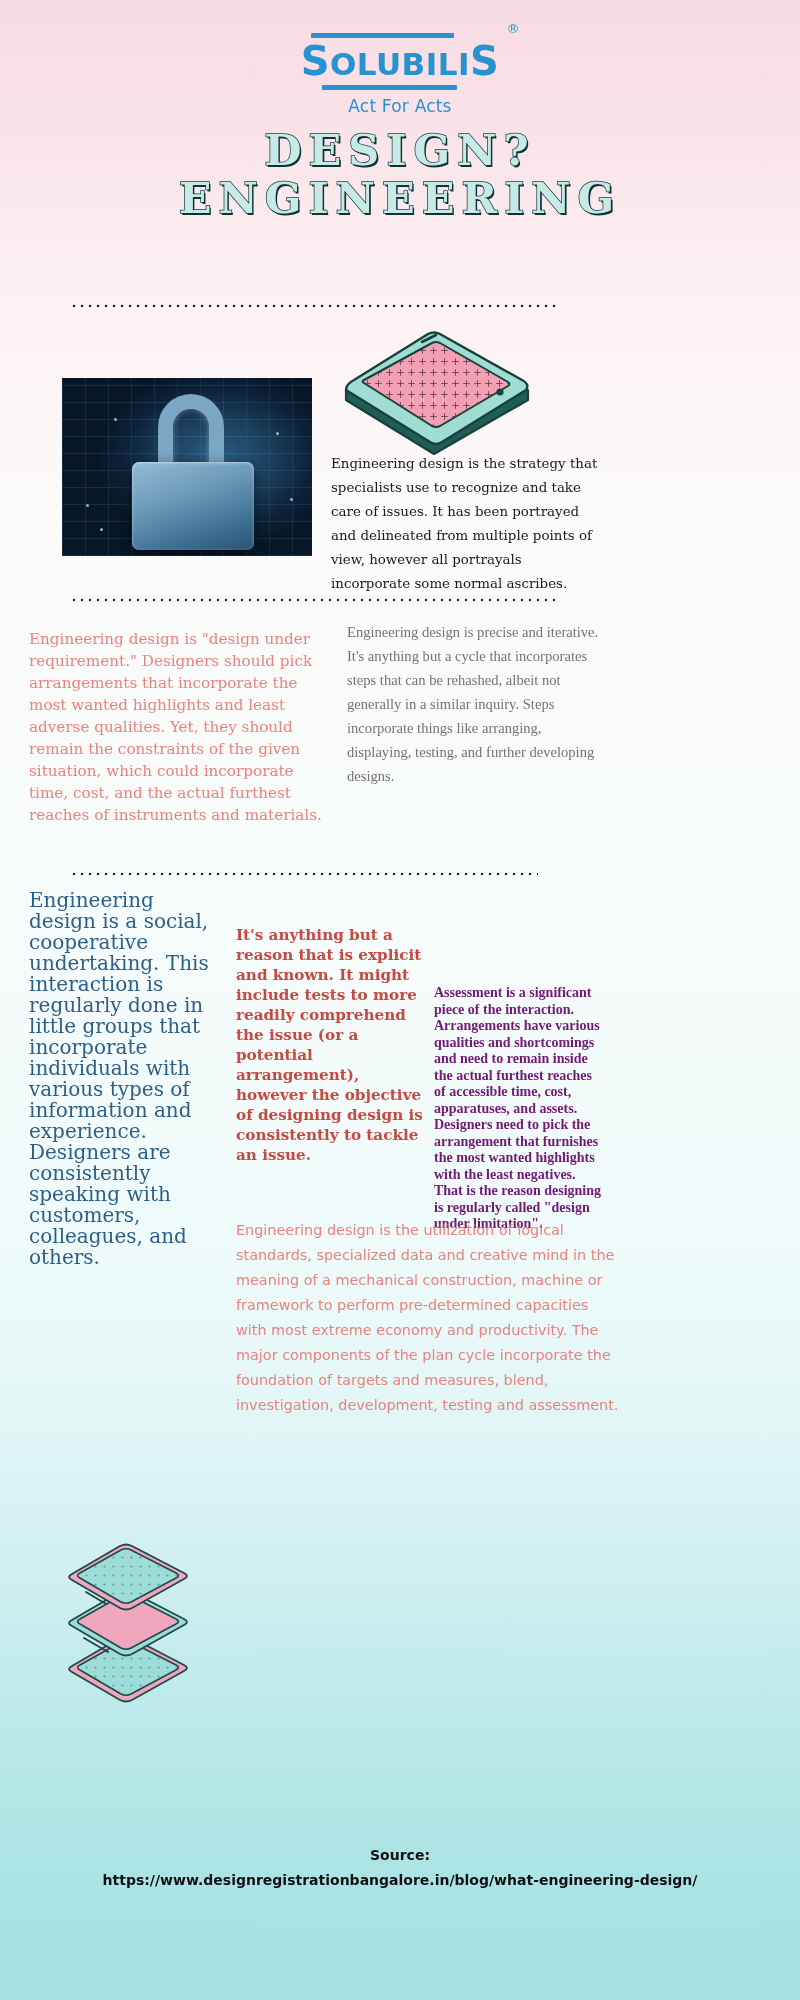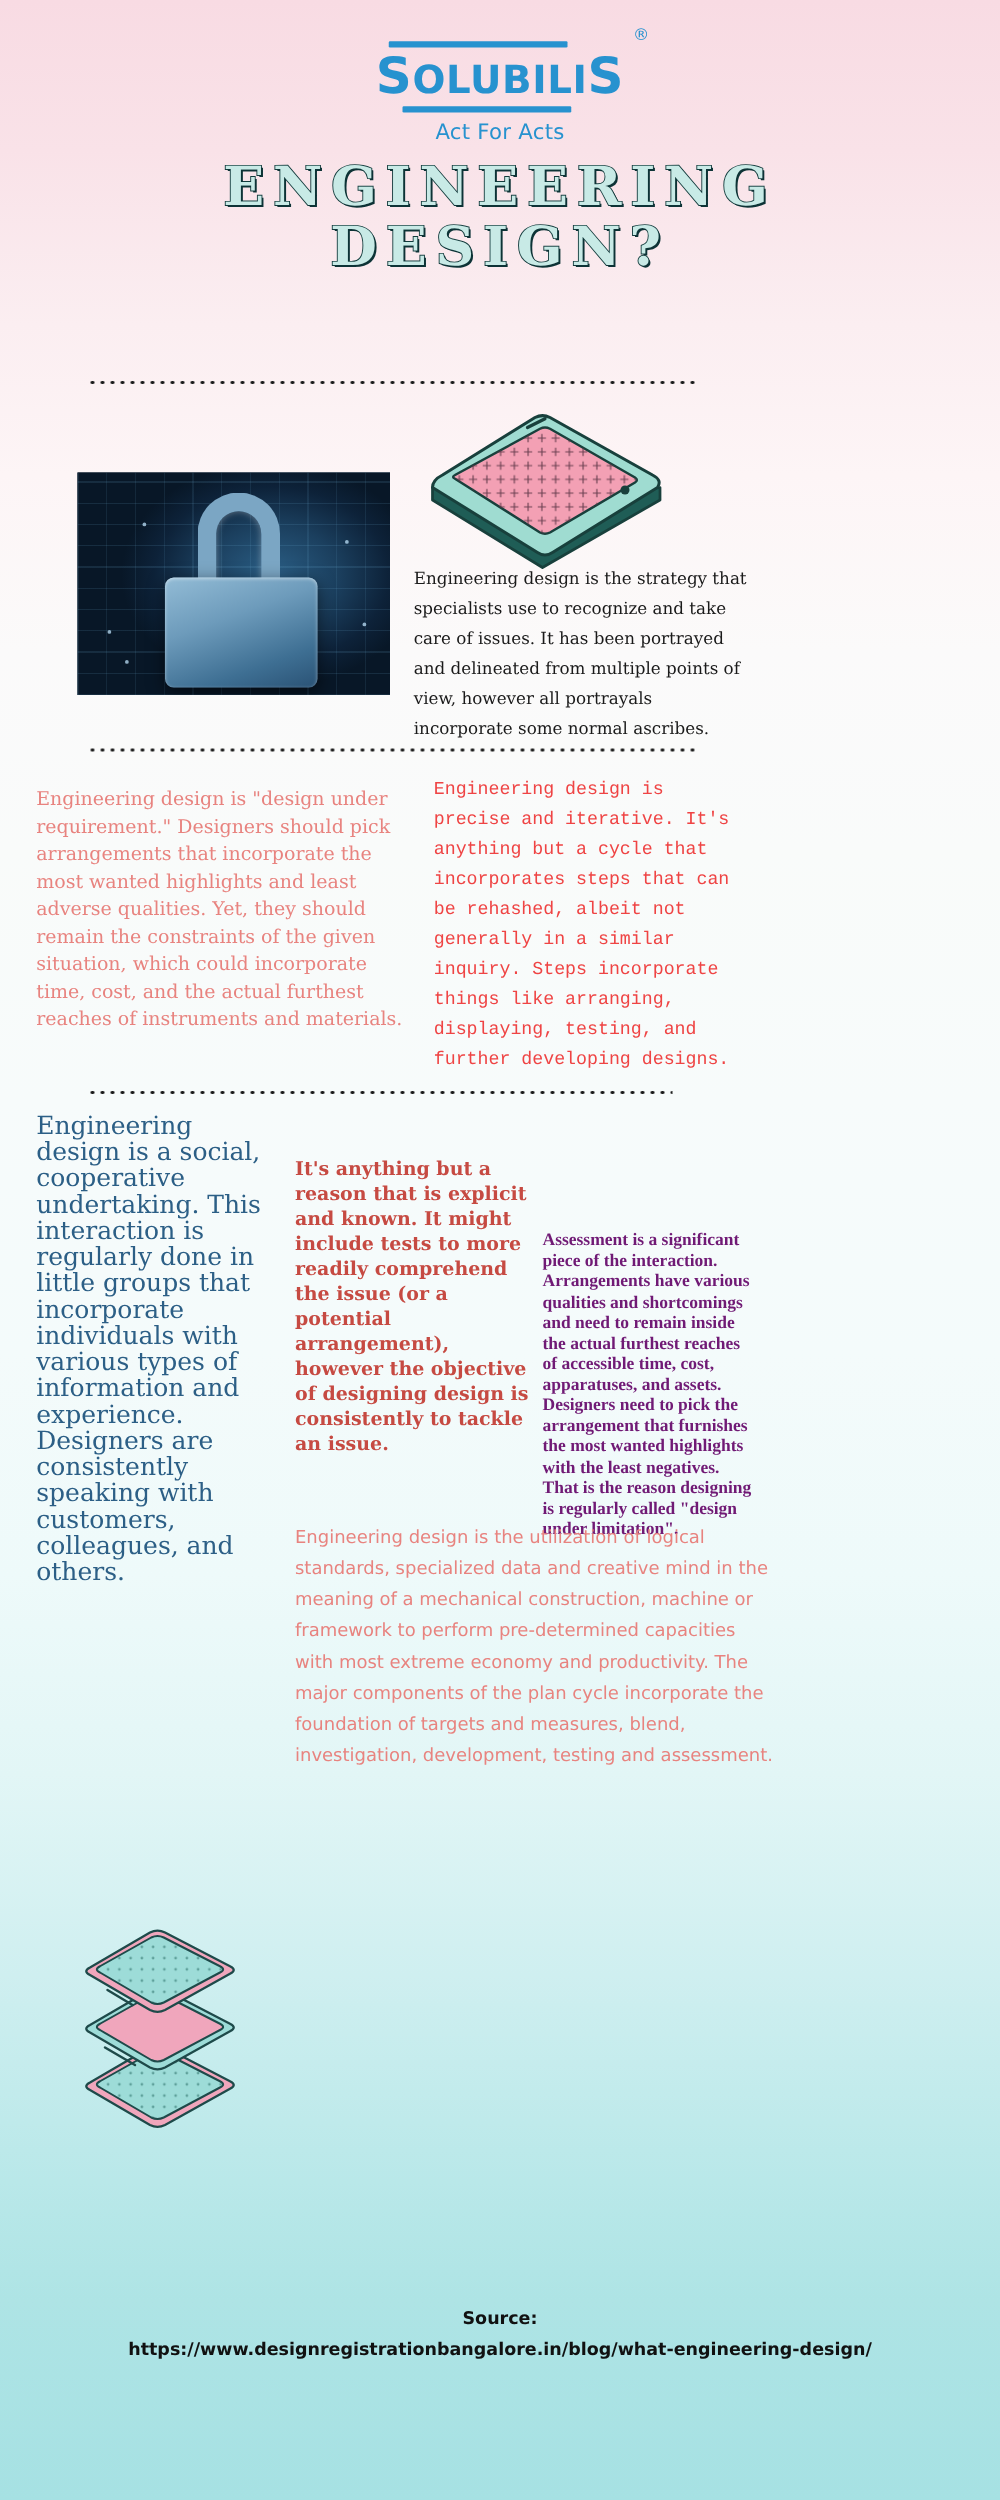--- a/index.html
+++ b/index.html
@@ -132,22 +132,22 @@
     font-family: "DejaVu Serif", serif;
     font-size: 13.4px; line-height: 24px; color: #1a1a1a;
   }
   #t-req {
     left: 29px; top: 628px; width: 302px;
     font-family: "DejaVu Serif", serif;
     font-size: 15.2px; line-height: 22px; color: #e8837f;
   }
   #t-iter {
     left: 347px; top: 620px; width: 252px;
-    font-family: Liberation Mono, monospace;
-    font-size: 14.6px; line-height: 24px; color: #ef4444;
+    font-family: Liberation Serif, serif;
+    font-size: 14.6px; line-height: 24px; color: #737373;
   }
   #t-social {
     left: 29px; top: 890px; width: 196px;
     font-family: "DejaVu Serif", serif;
     font-size: 20px; line-height: 21px; color: #2c5f86;
   }
   #t-reason {
     left: 236px; top: 925px; width: 190px;
     font-family: "DejaVu Serif", serif; font-weight: bold;
     font-size: 15.2px; line-height: 20px; color: #c64a42;
@@ -182,22 +182,22 @@
     <div class="logo-mark">
       <span class="logo-bar-top"></span>
       <span class="logo-bar-bot"></span>
       <span class="logo-text"><span class="big">S</span><span>OLUBILI</span><span class="big">S</span></span>
       <span class="logo-reg">®</span>
     </div>
     <div class="logo-tag">Act For Acts</div>
   </div>
 
   <h1 class="title">
+    <span class="tl">DESIGN?</span>
     <span class="tl">ENGINEERING</span>
-    <span class="tl">DESIGN?</span>
   </h1>
 
   <div class="divider" id="div1"></div>
   <div class="divider" id="div2"></div>
   <div class="divider" id="div3"></div>
 
   <div class="photo">
     <div class="circuit"></div>
     <div class="lock-shackle"></div>
     <div class="lock-body"></div>

